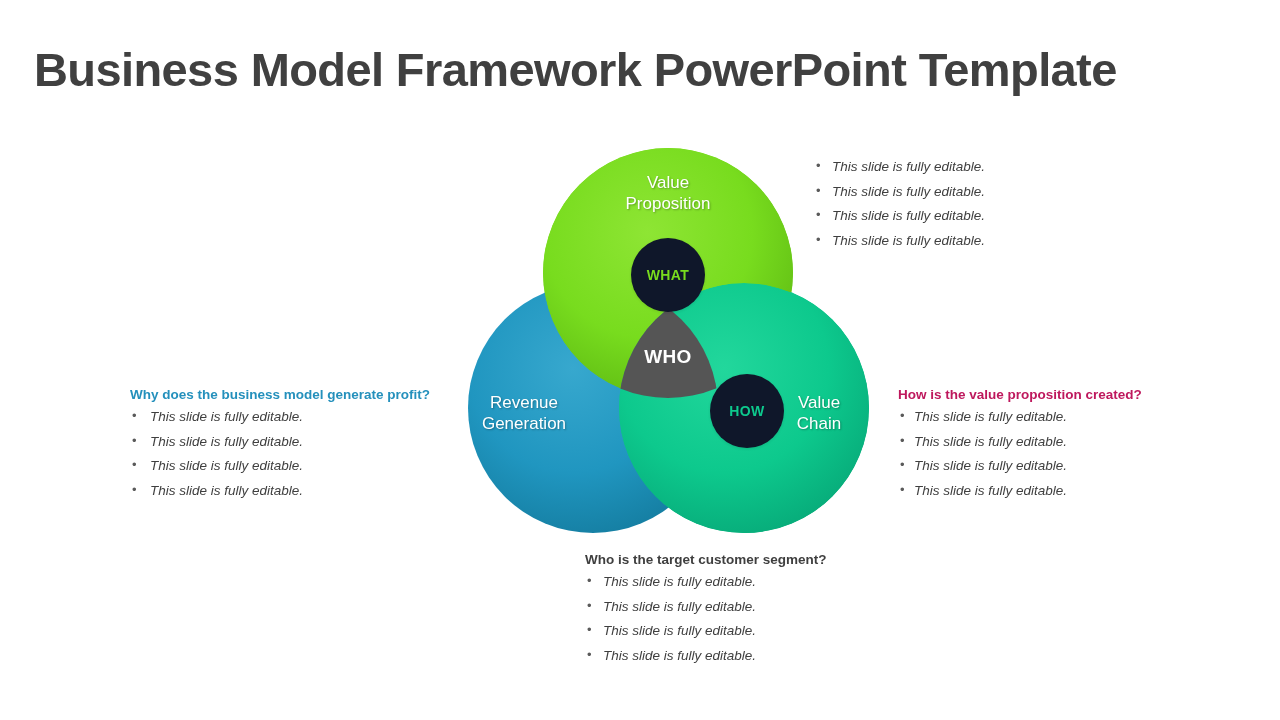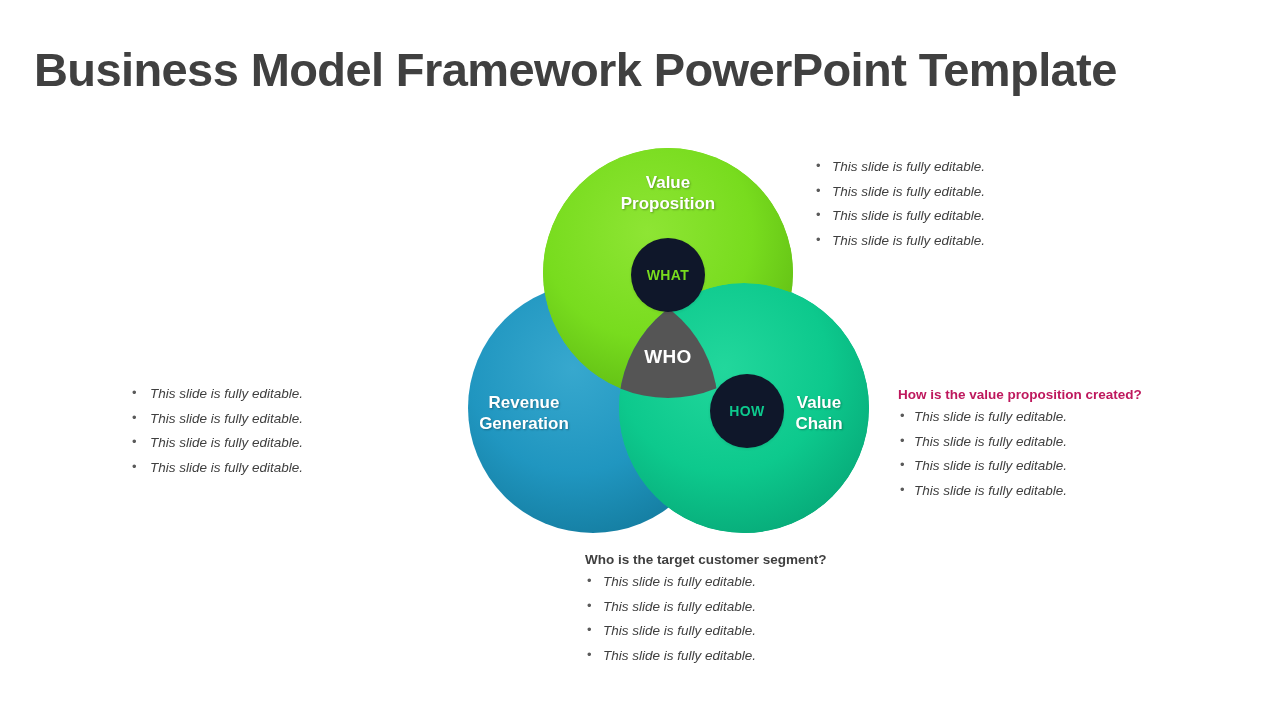--- a/index.html
+++ b/index.html
@@ -33,21 +33,21 @@
     position: absolute;
     left: 456px; top: 140px;
     width: 416px; height: 400px;
   }
   .venn svg { display: block; }
 
   .circle-label {
     position: absolute;
     color: #ffffff;
     font-size: 17px;
-    font-weight: bold;
+    font-weight: normal;
     line-height: 1.25;
     text-align: center;
     text-shadow: 1px 1px 2px rgba(0,0,0,0.30);
     pointer-events: none;
   }
   .lbl-value-prop { left: 152px; top: 32px; width: 120px; }
   .lbl-revenue    { left: 3px;  top: 252px; width: 130px; }
   .lbl-value-chain{ left: 318px; top: 252px; width: 90px; }
 
   .who-label {
@@ -200,20 +200,21 @@
   <div class="block block-what">
     <ul>
       <li>This slide is fully editable.</li>
       <li>This slide is fully editable.</li>
       <li>This slide is fully editable.</li>
       <li>This slide is fully editable.</li>
     </ul>
   </div>
 
   <div class="block block-why">
+    <h3>Why does the business model generate profit?</h3>
     <ul>
       <li>This slide is fully editable.</li>
       <li>This slide is fully editable.</li>
       <li>This slide is fully editable.</li>
       <li>This slide is fully editable.</li>
     </ul>
   </div>
 
   <div class="block block-how">
     <h3>How is the value proposition created?</h3>

